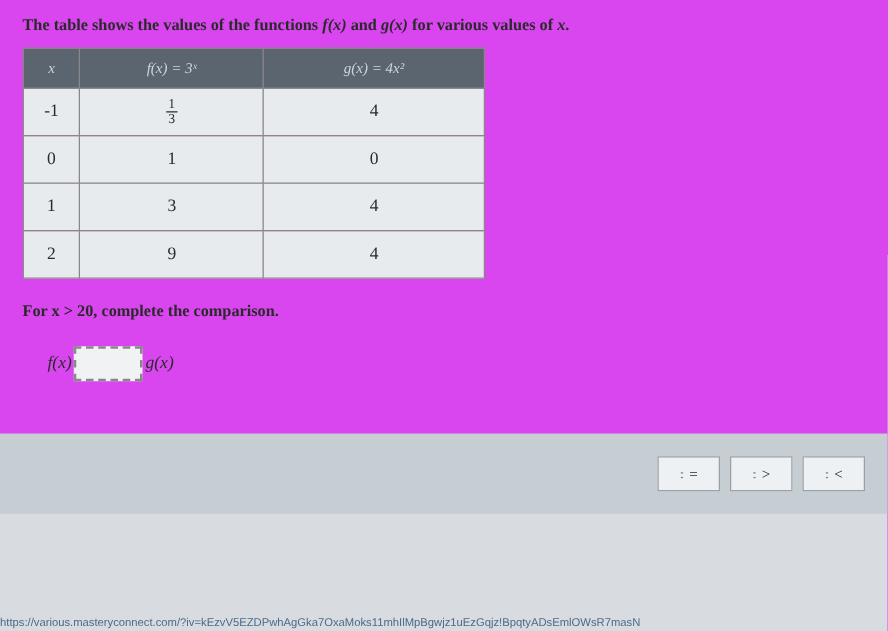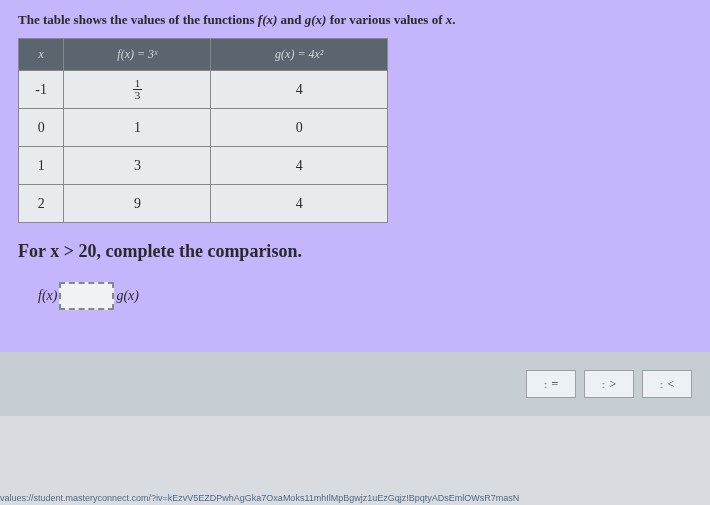--- a/index.html
+++ b/index.html
@@ -11,21 +11,21 @@
       width: 710px;
       height: 505px;
       background: #d8dce0;
       font-family: 'Times New Roman', serif;
       color: #2a2a2a;
       position: relative;
       overflow: hidden;
     }
     .content {
       padding: 12px 18px;
-      background: #c4b5fd;
+      background: #d946ef;
     }
     .prompt {
       font-size: 13px;
       font-weight: bold;
       margin-bottom: 10px;
     }
     .prompt .italic {
       font-style: italic;
     }
     .data-table {
@@ -60,21 +60,21 @@
     .frac .num {
       display: block;
       border-bottom: 1px solid #2a2a2a;
       padding: 0 2px;
     }
     .frac .den {
       display: block;
       padding: 0 2px;
     }
     .instruction {
-      font-size: 18px;
+      font-size: 13px;
       font-weight: bold;
       margin-bottom: 20px;
     }
     .answer-row {
       display: flex;
       align-items: center;
       font-style: italic;
       font-size: 14px;
       padding-left: 20px;
       margin-bottom: 30px;
@@ -183,13 +183,13 @@
   <div class="choice-btn">
     <span class="grip">::</span>
     <span>&gt;</span>
   </div>
   <div class="choice-btn">
     <span class="grip">::</span>
     <span>&lt;</span>
   </div>
 </div>
 
-<div class="footer-url">values://student.masteryconnect.com/?iv=kEzvV5EZDPwhAgGka7OxaMoks11mhIlMpBgwjz1uEzGqjz!BpqtyADsEmlOWsR7masN</div>
+<div class="footer-url">https://various.masteryconnect.com/?iv=kEzvV5EZDPwhAgGka7OxaMoks11mhIlMpBgwjz1uEzGqjz!BpqtyADsEmlOWsR7masN</div>
 
 </body></html>

